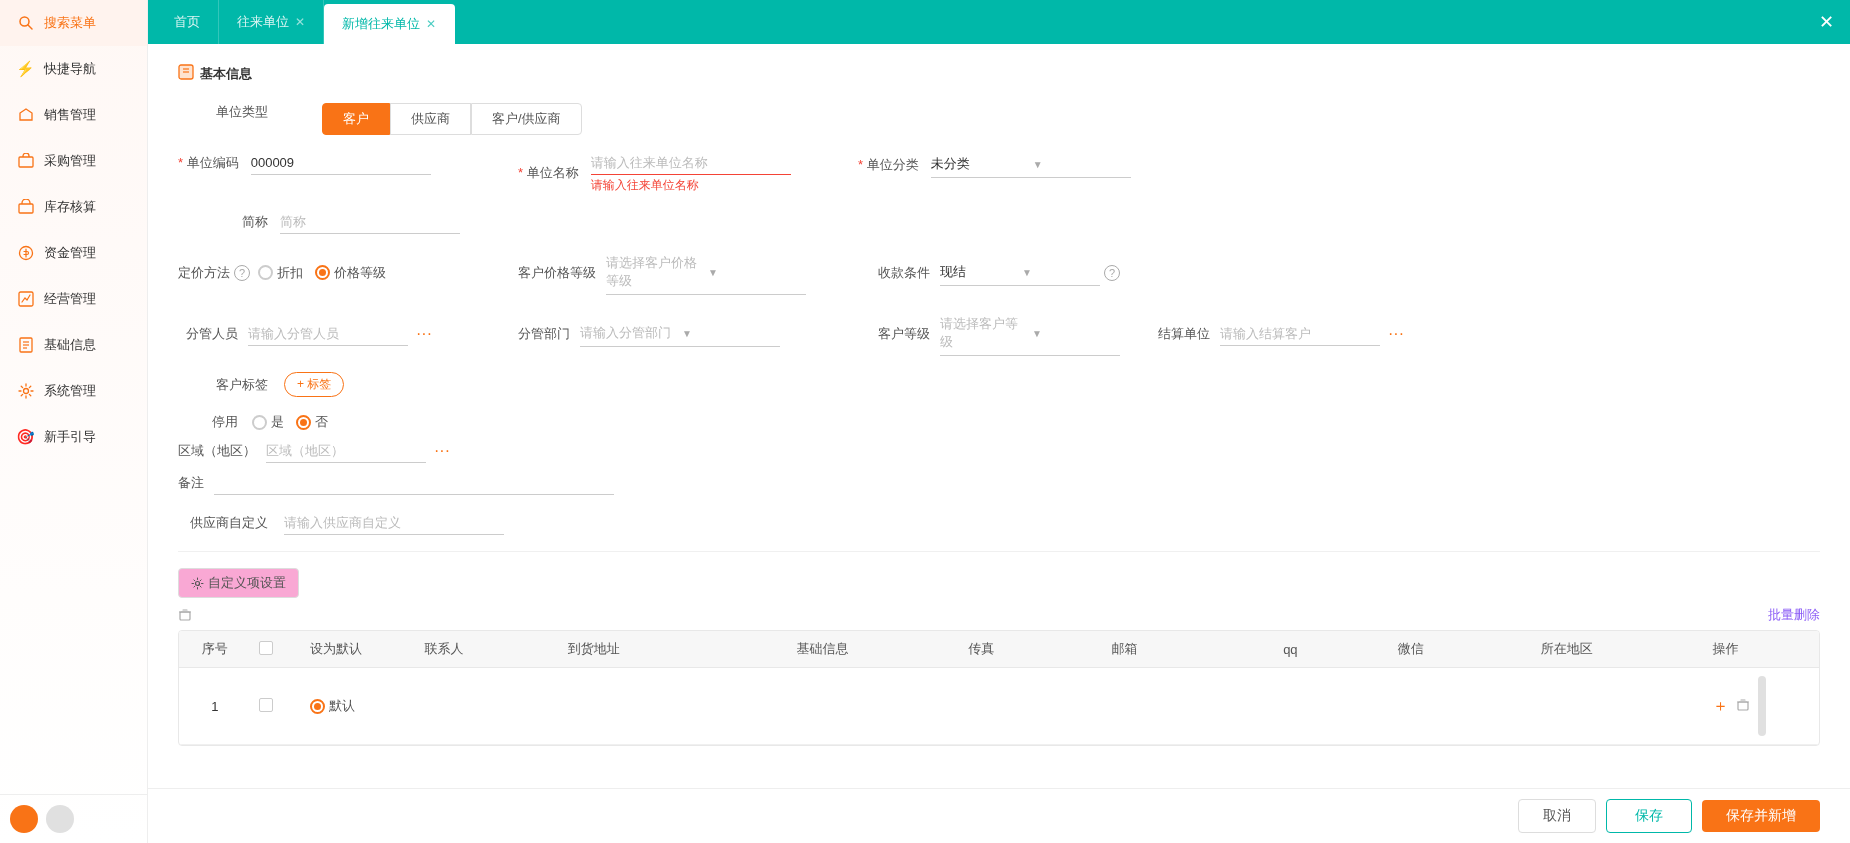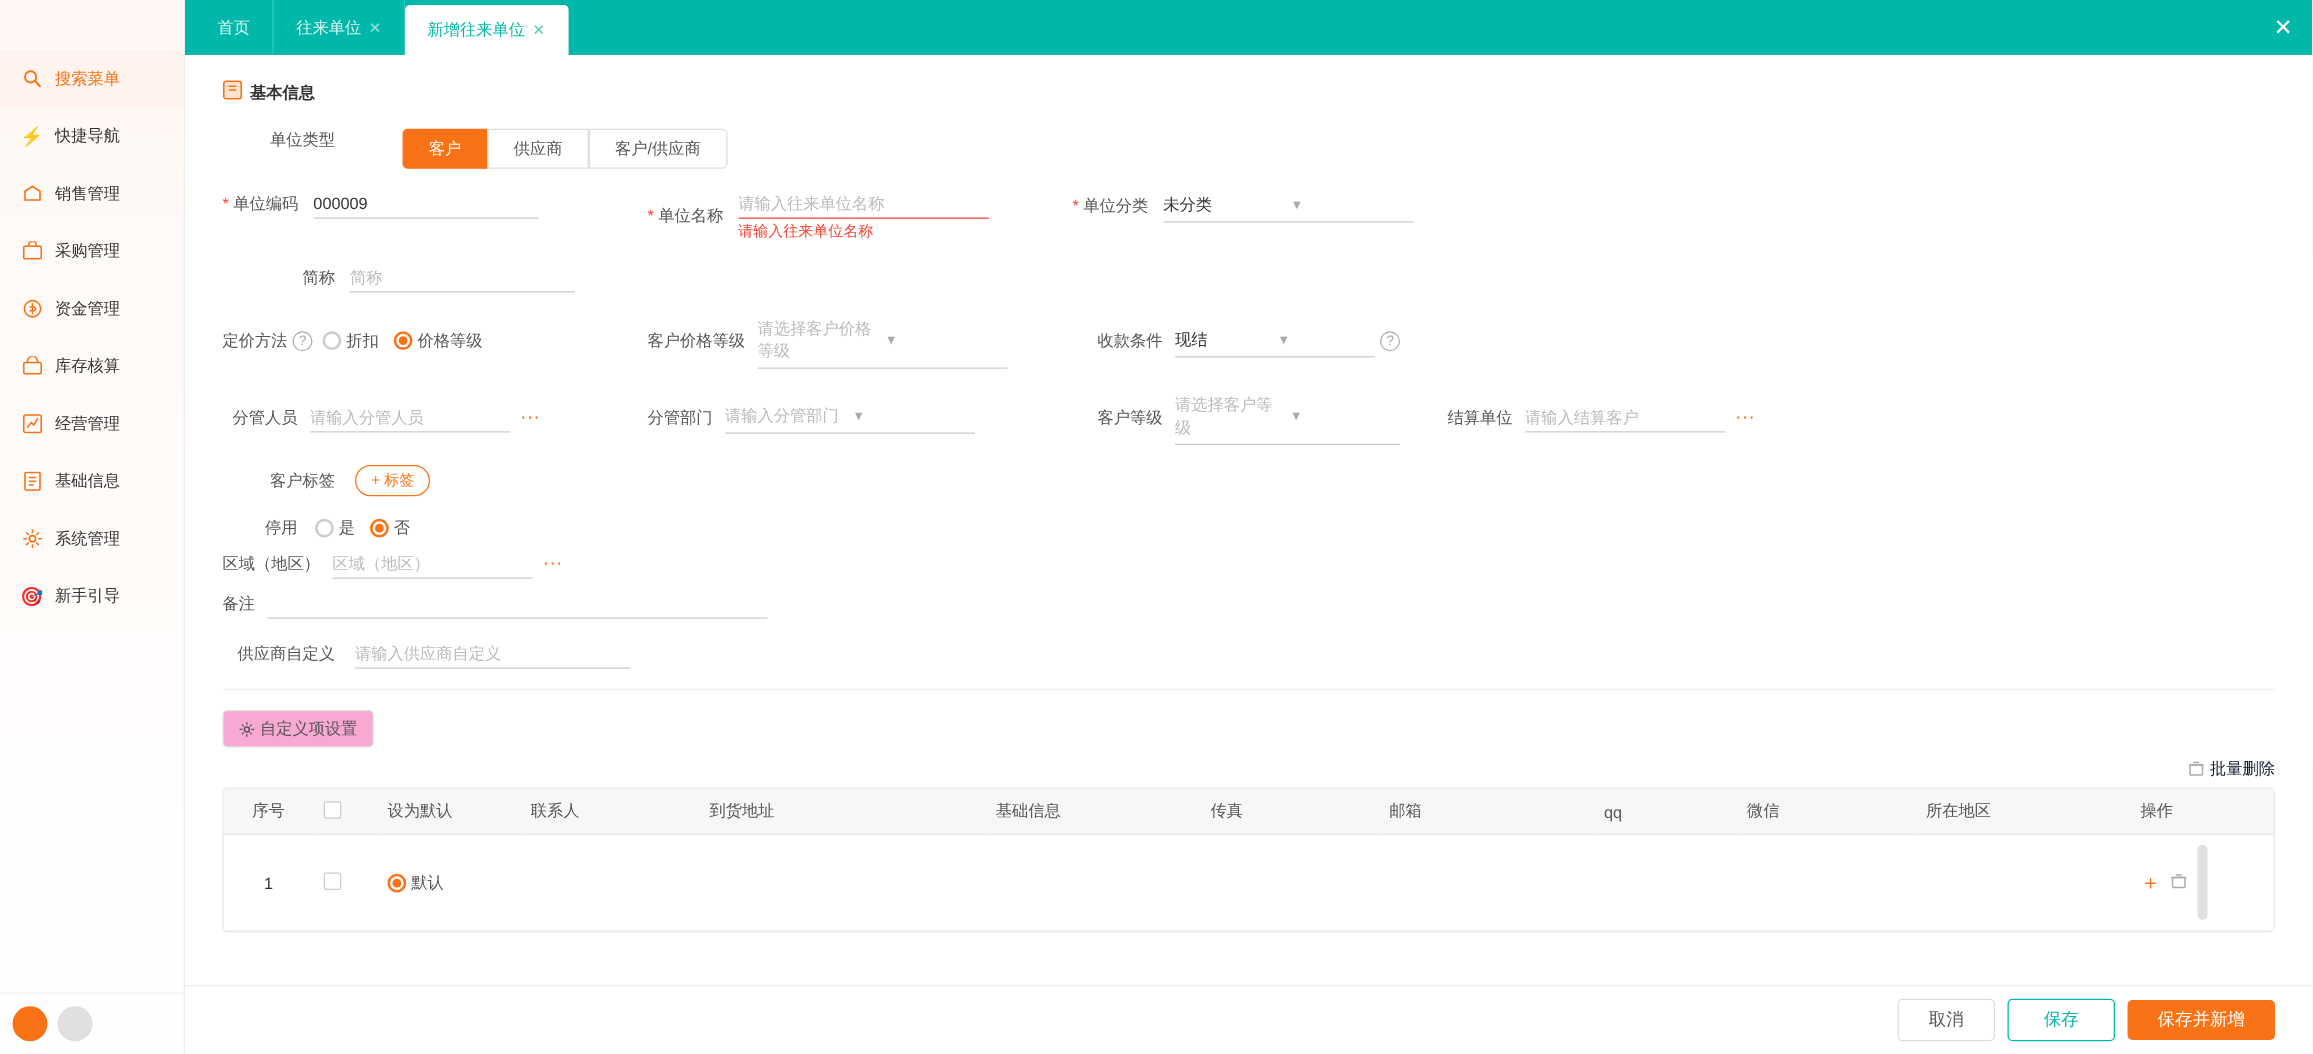--- a/index.html
+++ b/index.html
@@ -194,22 +194,22 @@
     .custom-settings-btn {
       display: flex; align-items: center; gap: 4px;
       border: 1px solid #ddd; padding: 5px 12px;
       border-radius: 4px; cursor: pointer; color: #555;
       font-size: 12px; background: #f9a8d4;
     }
 
     
     .batch-delete {
       display: flex; align-items: center; gap: 4px;
-      color: #0f172a; font-size: 12px; cursor: pointer;
-      justify-content: flex-end; margin-bottom: 6px;
+      color: #8b5cf6; font-size: 12px; cursor: pointer;
+      justify-content: space-between; margin-bottom: 6px;
     }
 
     
     .data-table { width: 100%; border-collapse: collapse; font-size: 13px; }
     .data-table th {
       background: #f7f7f7; border-bottom: 1px solid #e8e8e8;
       padding: 9px 8px; text-align: left; color: #555; font-weight: 500;
       white-space: nowrap;
     }
     .data-table td {
@@ -254,21 +254,20 @@
       display: inline-block; background: #fff;
     }
 
     
     .info-icon { color: #f97316; font-size: 14px; }
 
     
     .sidebar-search {
       background: #fff3ee;
       color: #f97316;
-      margin-top: 40px;
     }
     .sidebar-search .icon { color: #f97316; }
   </style>
 </head>
 <body>
 
 <div class="sidebar">
   <div class="sidebar-item sidebar-search">
     <span class="icon">
       <svg width="16" height="16" viewBox="0 0 16 16" fill="none">
@@ -295,34 +294,34 @@
       <svg width="16" height="16" viewBox="0 0 16 16">
           <rect x="1" y="4" width="14" height="10" rx="1" stroke="#f97316" stroke-width="1.3" fill="none"></rect>
           <path d="M5 4V3a3 3 0 016 0v1" stroke="#f97316" stroke-width="1.3" fill="none"></path>
         </svg>
     </span>
     <span>采购管理</span>
   </div>
   <div class="sidebar-item">
     <span class="icon">
       <svg width="16" height="16" viewBox="0 0 16 16">
+          <rect x="1" y="5" width="14" height="9" rx="1" stroke="#f97316" stroke-width="1.3" fill="none"></rect>
+          <path d="M4 5V4a4 4 0 018 0v1" stroke="#f97316" stroke-width="1.3" fill="none"></path>
+        </svg>
+    </span>
+    <span>库存核算</span>
+  </div>
+  <div class="sidebar-item">
+    <span class="icon">
+      <svg width="16" height="16" viewBox="0 0 16 16">
           <circle cx="8" cy="8" r="6.5" stroke="#f97316" stroke-width="1.3" fill="none"></circle>
           <path d="M8 4v8M6 6.5h3a1.5 1.5 0 010 3H6" stroke="#f97316" stroke-width="1.2" stroke-linecap="round" fill="none"></path>
         </svg>
     </span>
     <span>资金管理</span>
-  </div>
-  <div class="sidebar-item">
-    <span class="icon">
-      <svg width="16" height="16" viewBox="0 0 16 16">
-          <rect x="1" y="5" width="14" height="9" rx="1" stroke="#f97316" stroke-width="1.3" fill="none"></rect>
-          <path d="M4 5V4a4 4 0 018 0v1" stroke="#f97316" stroke-width="1.3" fill="none"></path>
-        </svg>
-    </span>
-    <span>库存核算</span>
   </div>
   <div class="sidebar-item">
     <span class="icon">
       <svg width="16" height="16" viewBox="0 0 16 16">
           <rect x="1" y="1" width="14" height="14" rx="1.5" stroke="#f97316" stroke-width="1.3" fill="none"></rect>
           <path d="M4 11l3-4 2 2 3-5" stroke="#f97316" stroke-width="1.2" stroke-linecap="round" fill="none"></path>
         </svg>
     </span>
     <span>经营管理</span>
   </div>

